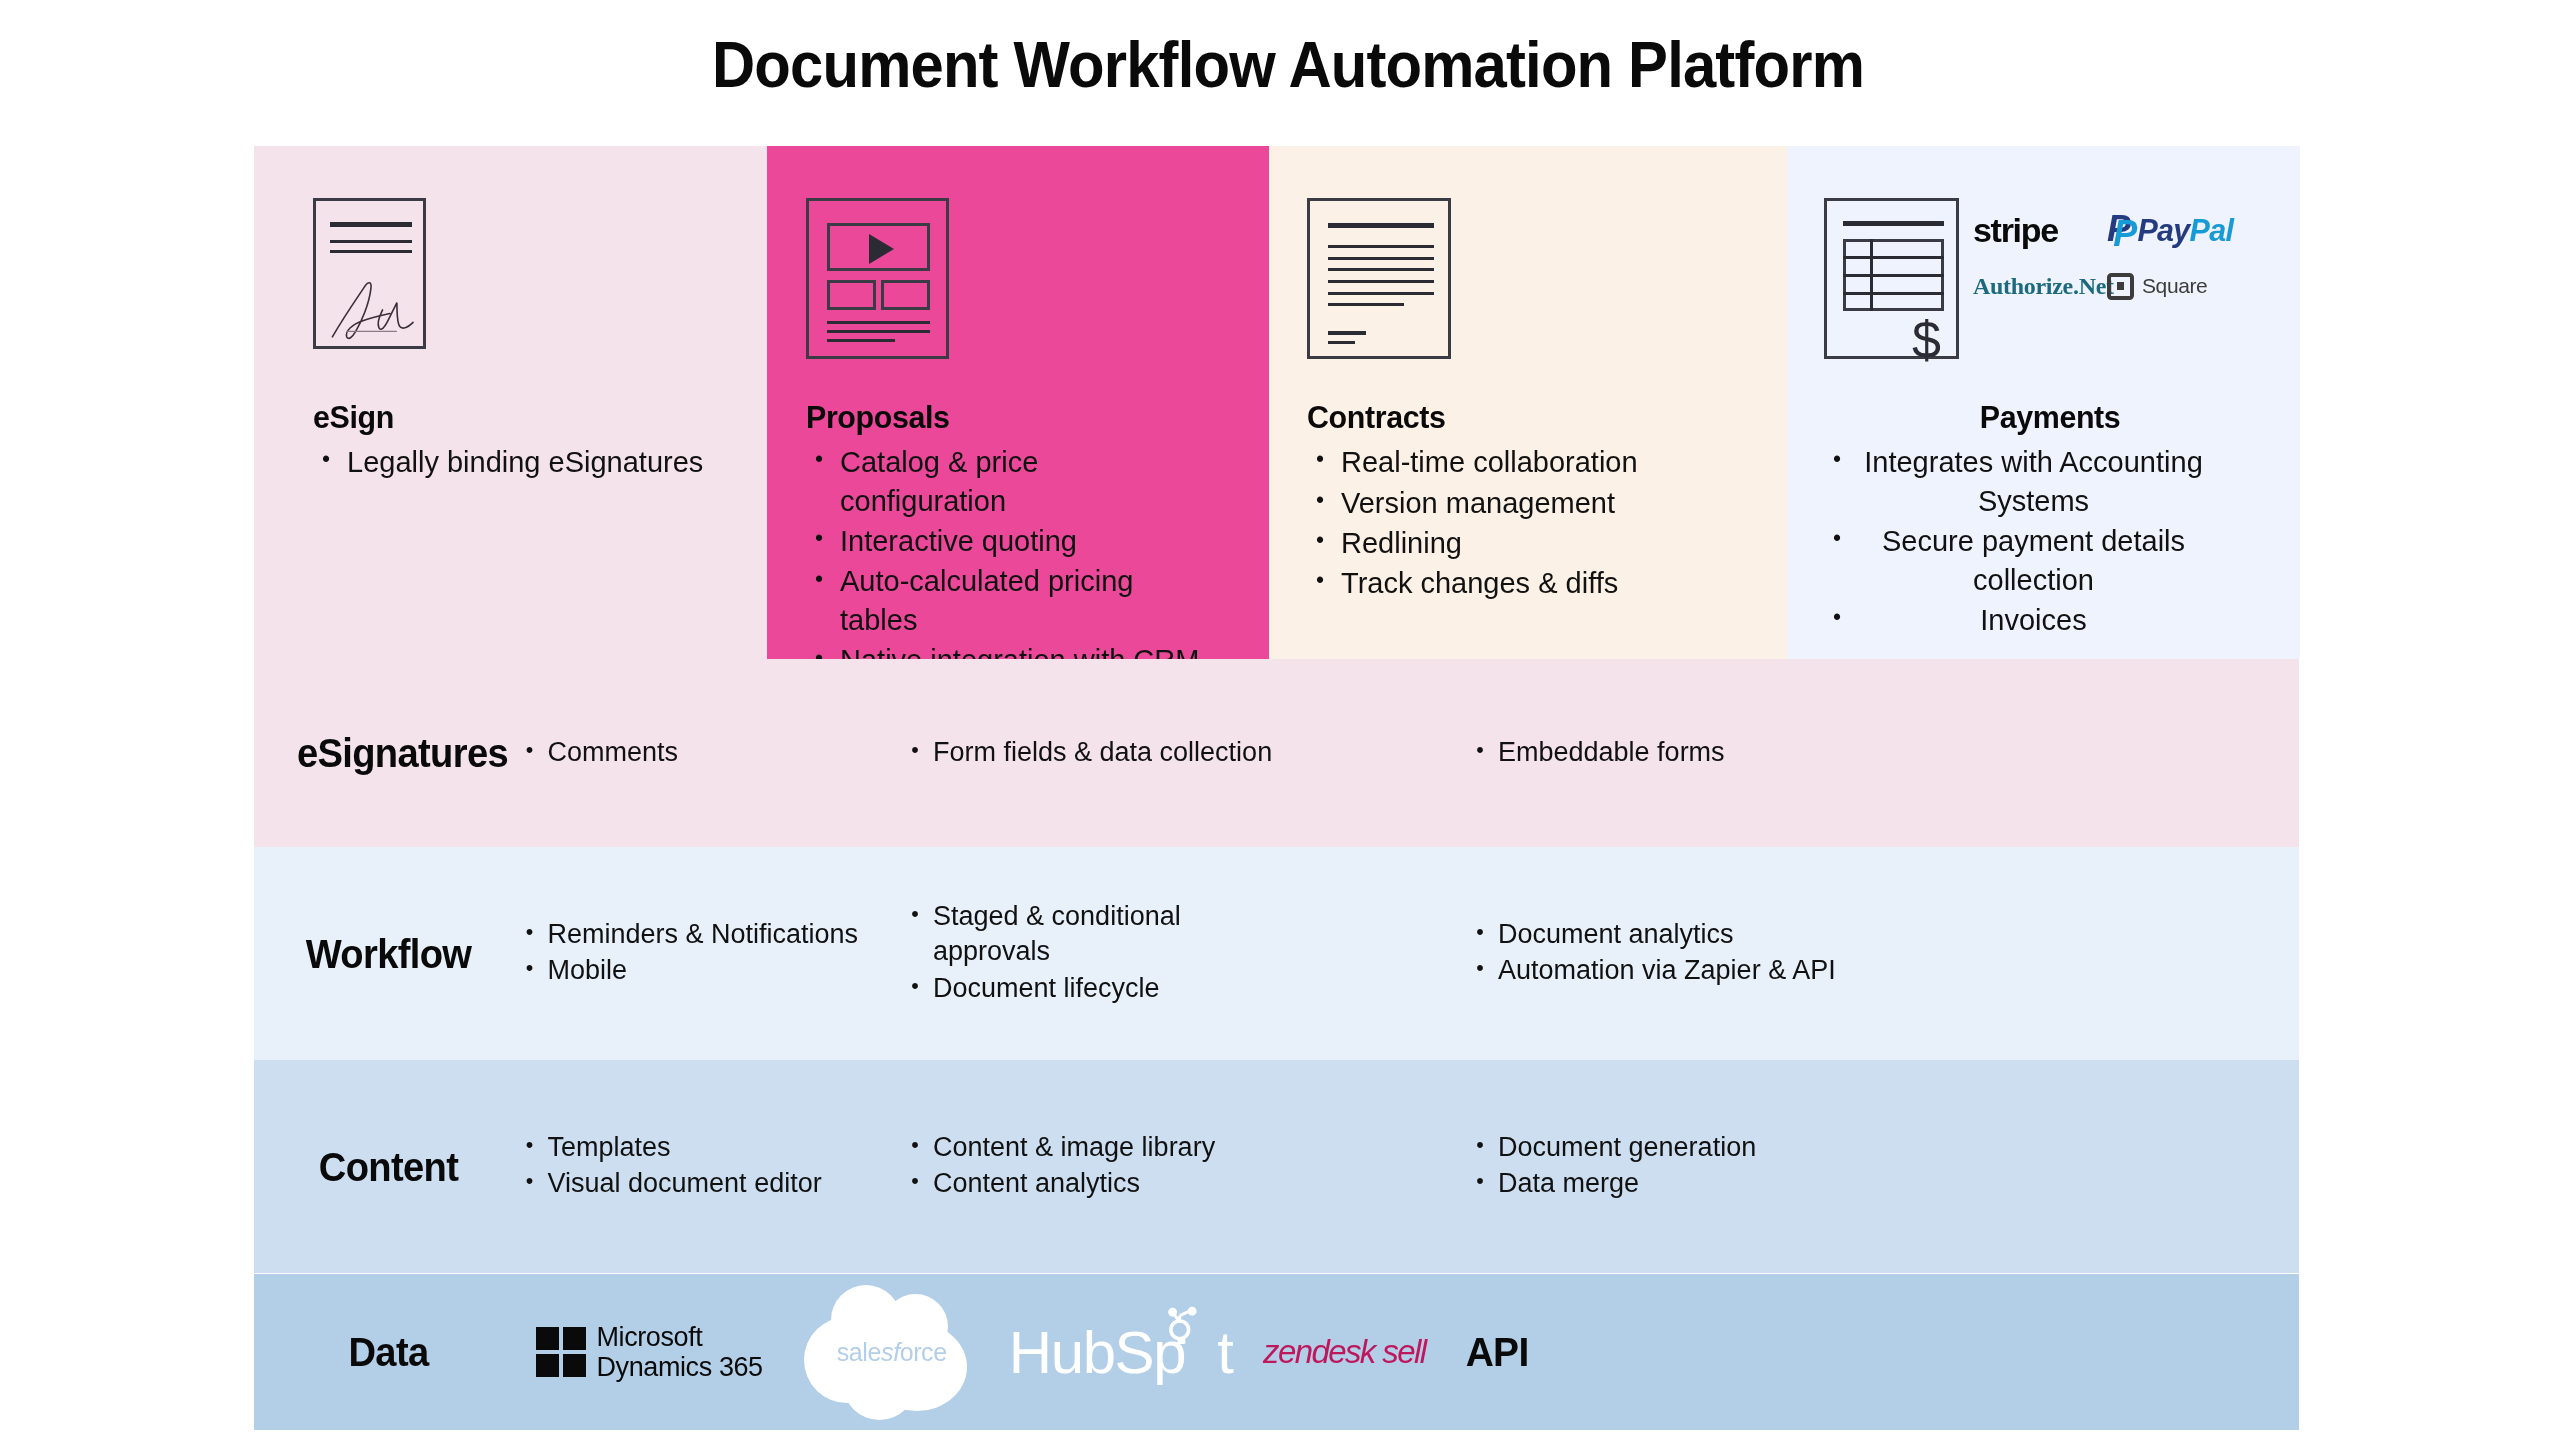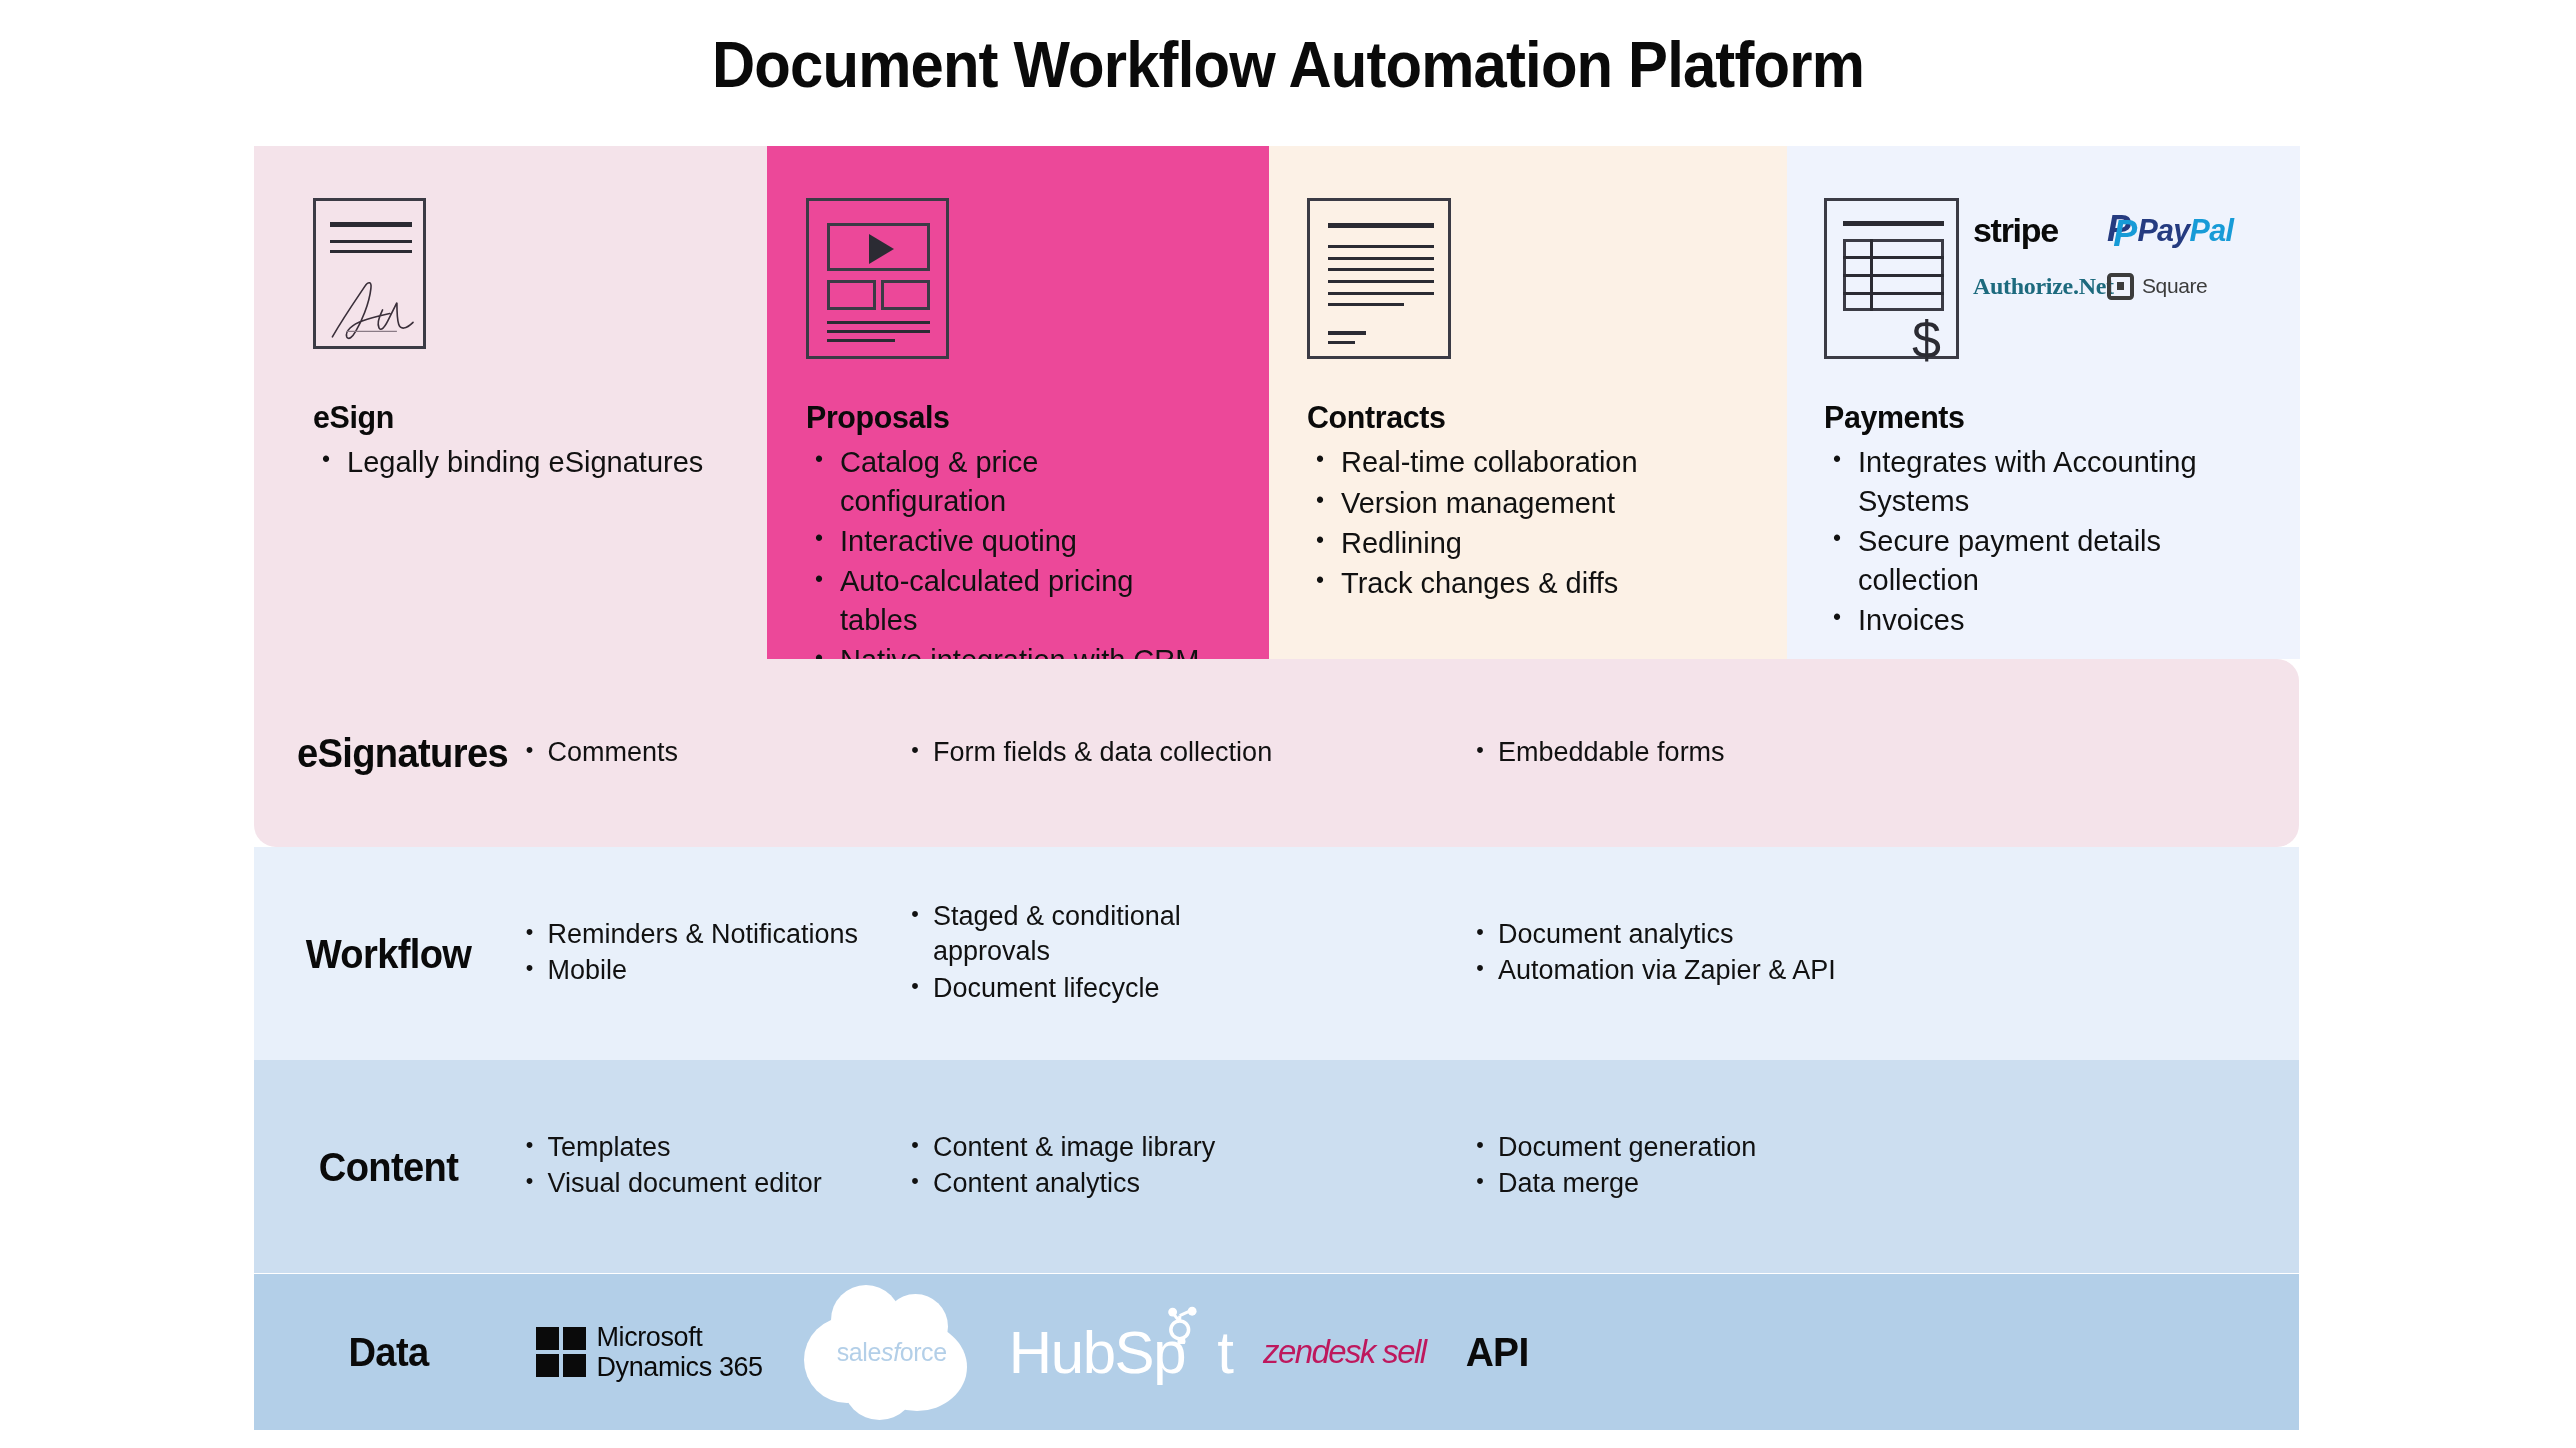--- a/index.html
+++ b/index.html
@@ -205,21 +205,21 @@
     letter-spacing: -0.4px;
   }
 
   
   .band {
     position: absolute;
     left: 0;
     width: 2045px;
     box-sizing: border-box;
   }
-  .band-esignatures { top: 513px;  height: 188px; background: #f4e3ea; border-radius: 22px; }
+  .band-esignatures { top: 513px;  height: 188px; background: #f4e3ea; }
   .band-workflow    { top: 701px;  height: 213px; background: #e8f0fa; }
   .band-content     { top: 914px; height: 213px; background: #ccdef0; }
   .band-data        { top: 1128px; height: 156px; background: #b3cfe8; }
 
   .band-label {
     position: absolute;
     left: 0;
     width: 269px;
     top: 50%;
     transform: translateY(-50%) scaleX(0.93);
@@ -438,21 +438,21 @@
         <div class="logo-authnet">Authorize.Net</div>
         <div class="logo-square">
           <span class="sq-mark">
               <i></i>
             </span>
           <span class="sq-text">Square</span>
         </div>
       </div>
     </div>
 
-    <div class="col-body" style="left:37px;top:253px;">
+    <div class="col-body" style="left:37px;top:253px;text-align:center;">
       <div class="col-title">Payments</div>
       <ul class="bullets" style="width:385px;">
         <li>Integrates with Accounting Systems</li>
         <li>Secure payment details collection</li>
         <li>Invoices</li>
       </ul>
     </div>
   </div>
 
   <div class="band band-esignatures">

